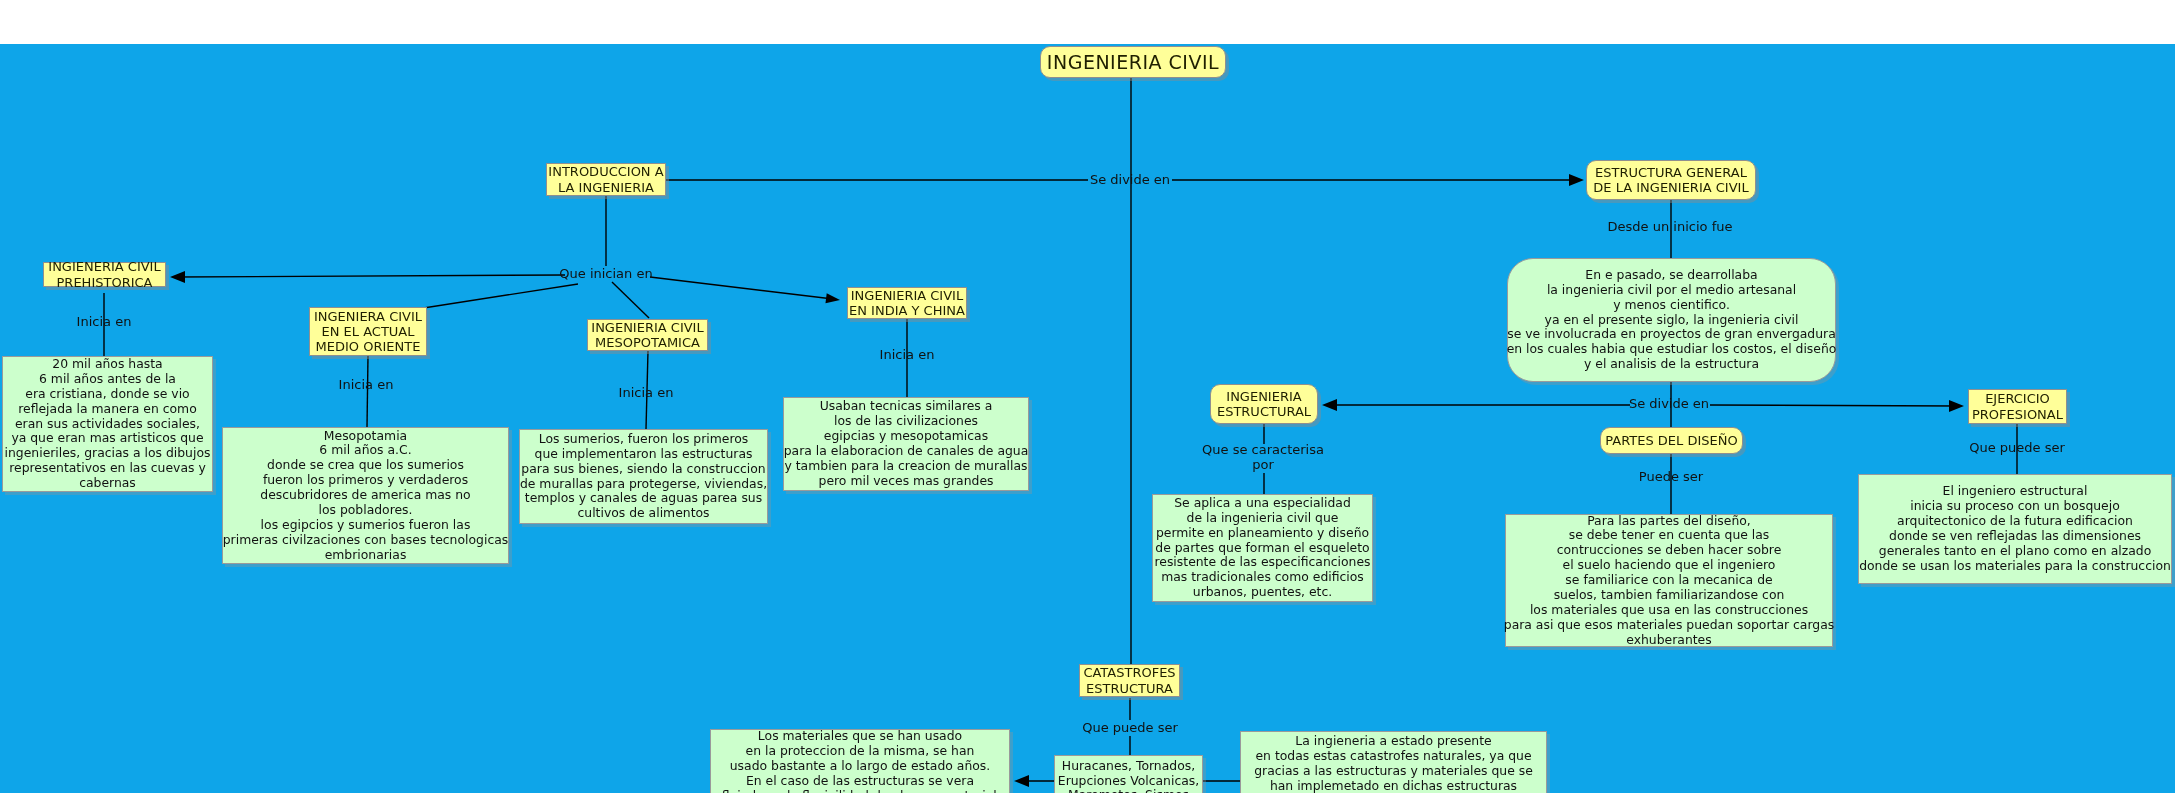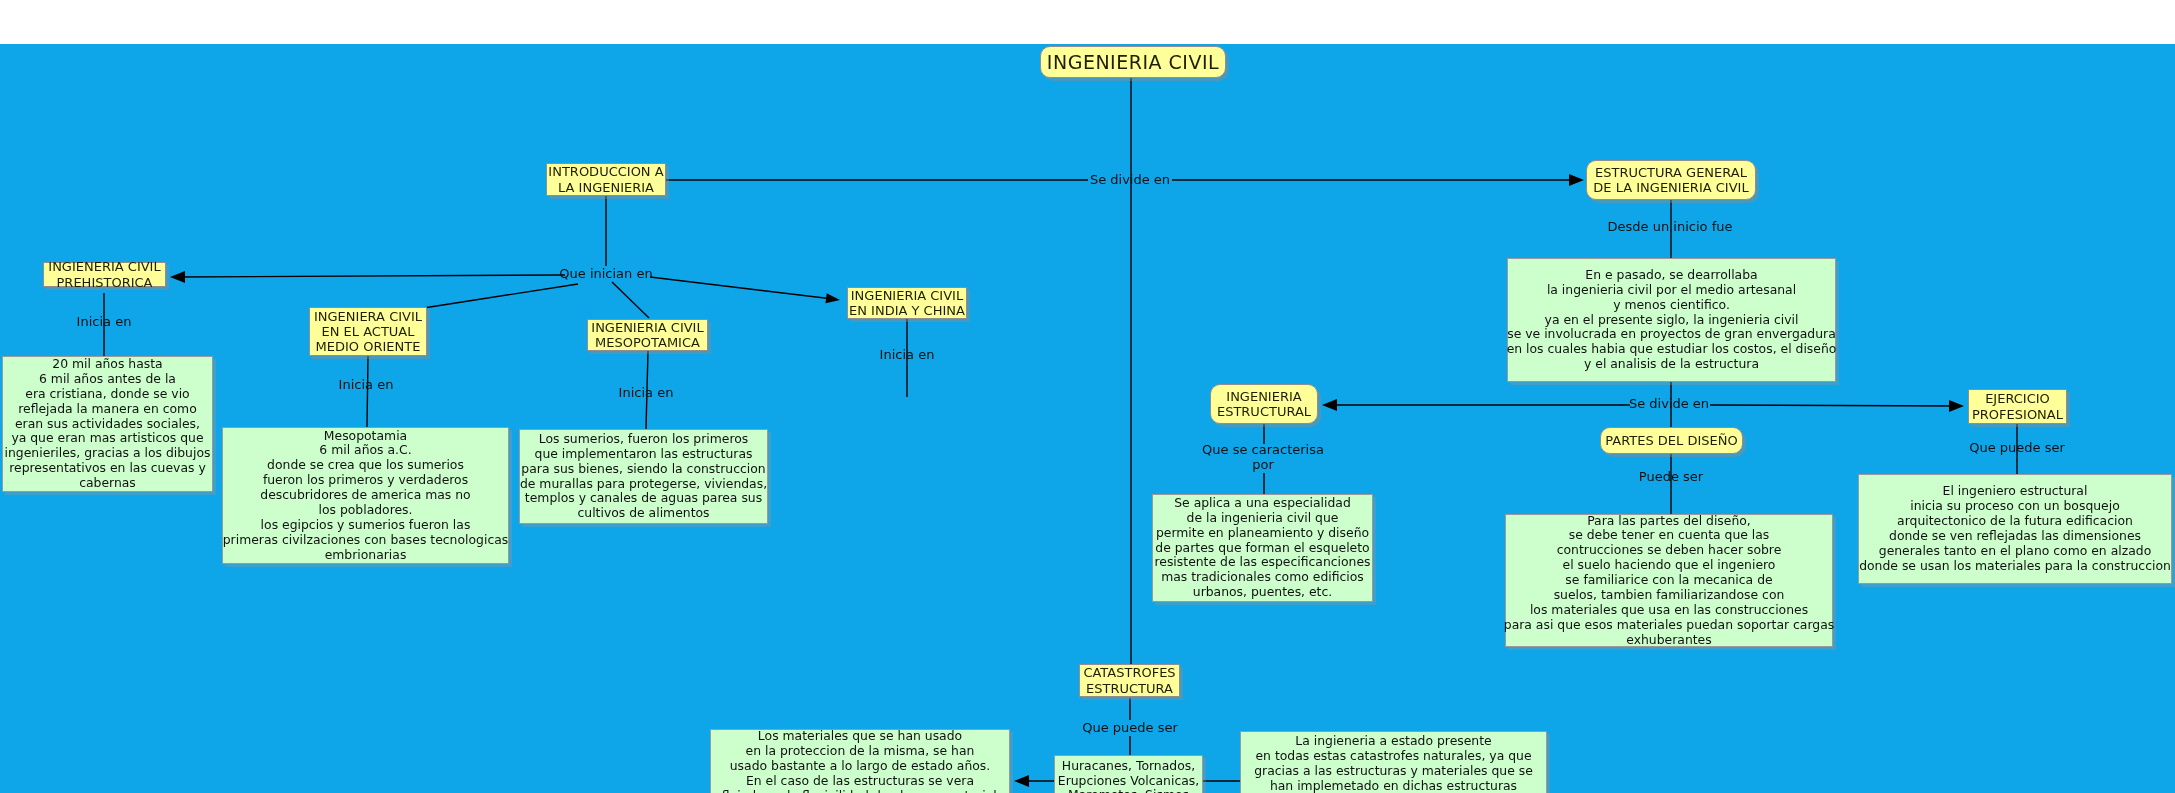--- a/index.html
+++ b/index.html
@@ -131,22 +131,28 @@
 primeras civilzaciones con bases tecnologicas
 embrionarias</div>
 
   <div class="desc" style="left:519px;top:385px;width:249px;height:95px;">Los sumerios, fueron los primeros
 que implementaron las estructuras
 para sus bienes, siendo la construccion
 de murallas para protegerse, viviendas,
 templos y canales de aguas parea sus
 cultivos de alimentos</div>
 
-
-  <div class="desc" style="left:1507px;top:214px;width:329px;height:124px;">En e pasado, se dearrollaba
+  <div class="desc" style="left:783px;top:353px;width:246px;height:94px;">Usaban tecnicas similares a
+los de las civilizaciones
+egipcias y mesopotamicas
+para la elaboracion de canales de agua
+y tambien para la creacion de murallas
+pero mil veces mas grandes</div>
+
+  <div class="desc" style="left:1507px;top:214px;width:329px;height:124px;border-radius:26px;">En e pasado, se dearrollaba
 la ingenieria civil por el medio artesanal
 y menos cientifico.
 ya en el presente siglo, la ingenieria civil
 se ve involucrada en proyectos de gran envergadura
 en los cuales habia que estudiar los costos, el diseño
 y el analisis de la estructura</div>
 
   <div class="desc" style="left:1152px;top:450px;width:221px;height:108px;">Se aplica a una especialidad
 de la ingenieria civil que
 permite en planeamiento y diseño

